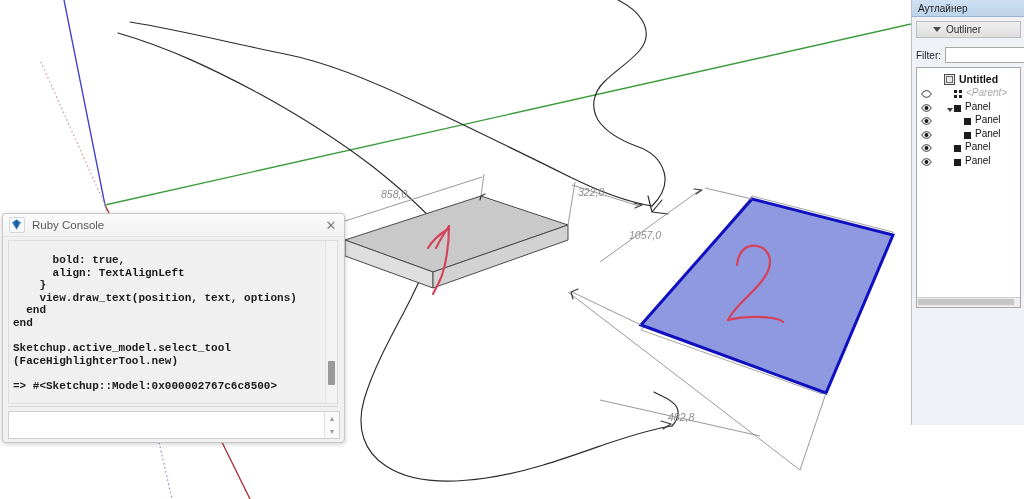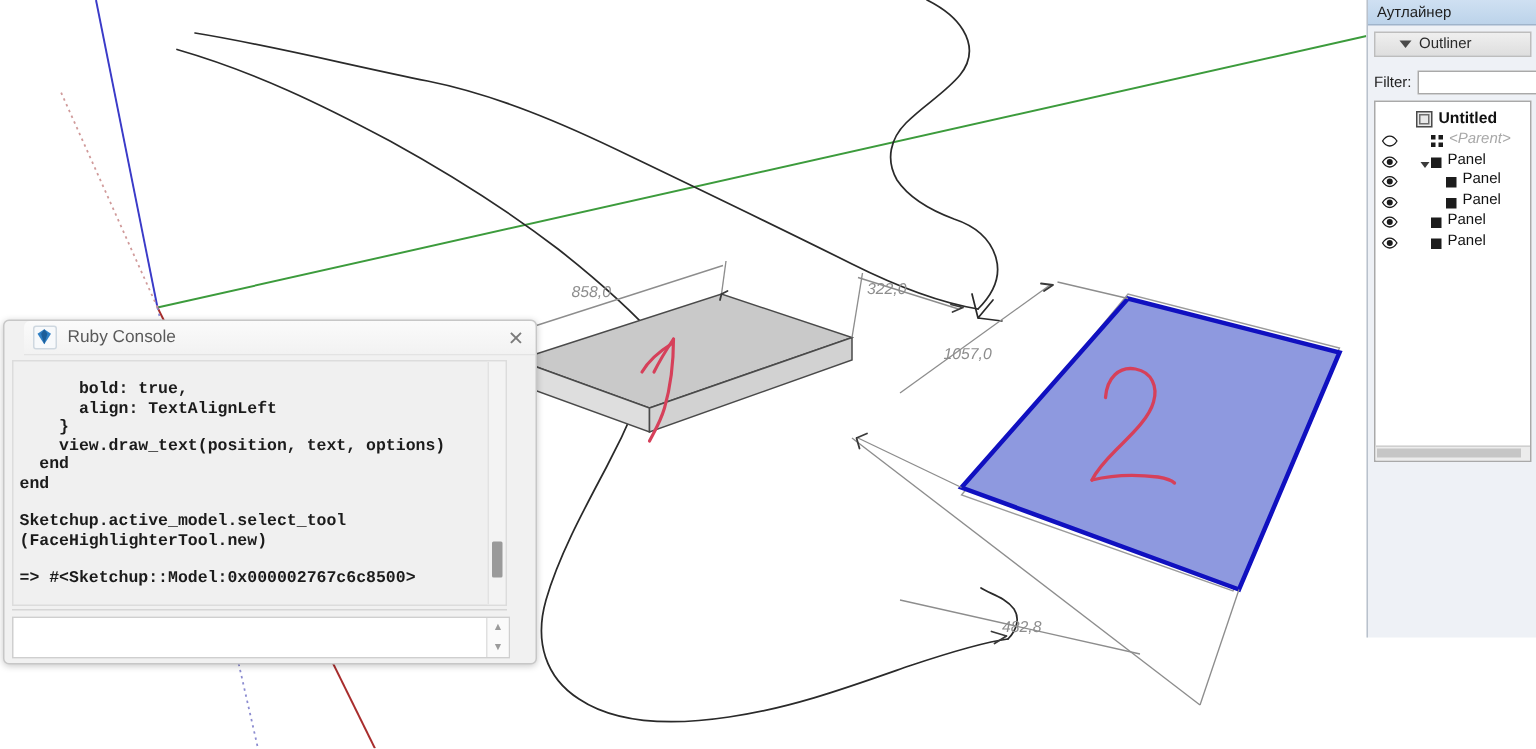--- a/index.html
+++ b/index.html
@@ -14,21 +14,21 @@
   .viewport{position:absolute;left:0;top:0;width:911px;height:499px;background:#ffffff;overflow:hidden;}
   .vp-svg{position:absolute;left:0;top:0;width:911px;height:499px;}
 
   
   .hud{position:absolute;left:16px;top:3px;color:#000;font-size:13px;font-weight:bold;line-height:16px;letter-spacing:.1px;}
   .hud div{white-space:pre;}
 
   
   .console{position:absolute;left:2px;top:213px;width:341px;height:228px;
     background:#f1f1f1;border:1px solid #c7c7c7;border-radius:4px;
-    box-shadow:0 1px 5px rgba(0,0,0,.22);padding-left:13px;}
+    box-shadow:0 1px 5px rgba(0,0,0,.22);}
   .console-title{height:22px;display:flex;align-items:center;padding:0 4px 0 6px;
     background:linear-gradient(#fbfbfb,#f2f2f2);border-bottom:1px solid #e3e3e3;border-radius:4px 4px 0 0;}
   .ruby-gem{width:14px;height:14px;flex:0 0 14px;margin-right:7px;
     display:inline-block;border:1px solid #cfd8e0;background:#f7f9fb;border-radius:2px;position:relative;}
   .ruby-gem svg{position:absolute;left:1px;top:1px;}
   .console-title-text{font-size:11.5px;color:#5a5a5a;flex:1;}
   .console-close{width:18px;height:18px;display:flex;align-items:center;justify-content:center;
     color:#7b7b7b;font-size:13px;line-height:1;cursor:default;}
   .console-body{position:absolute;left:5px;top:26px;width:328px;height:162px;
     background:#f0f0f0;border:1px solid #dcdcdc;overflow:hidden;font-weight:bold;}

